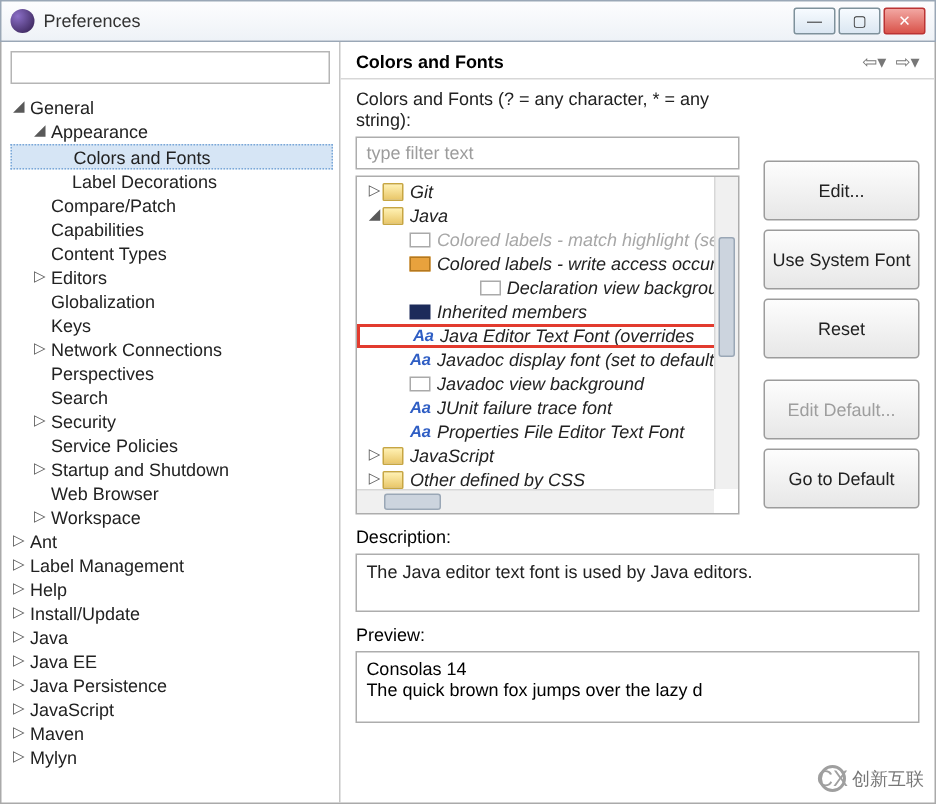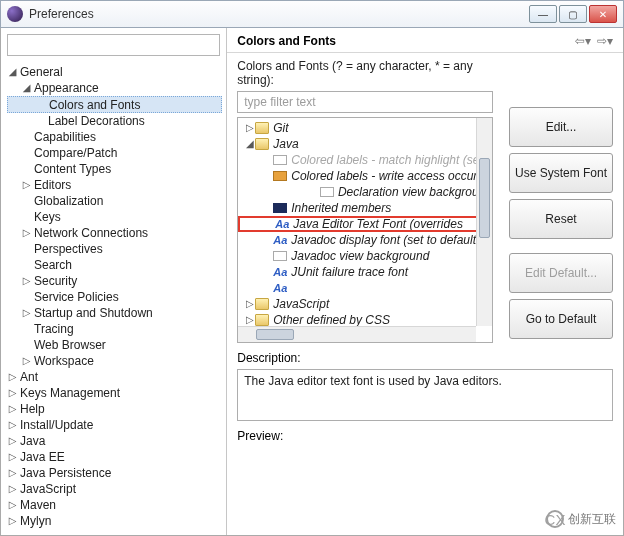--- a/index.html
+++ b/index.html
@@ -48,21 +48,21 @@
 .vscroll { position:absolute; right:0; top:0; width:16px; bottom:16px; background:#f0f0f0; border-left:1px solid #d7d7d7;}
 .vthumb { position:absolute; left:2px; right:2px; top:40px; height:80px; background:#ccd4de; border:1px solid #9aa7b6; border-radius:2px;}
 .hscroll { position:absolute; left:0; right:16px; bottom:0; height:16px; background:#f0f0f0; border-top:1px solid #d7d7d7;}
 .hthumb { position:absolute; top:2px; bottom:2px; left:18px; width:38px; background:#ccd4de; border:1px solid #9aa7b6; border-radius:2px;}
 
 .btncol { width:104px; display:flex; flex-direction:column; gap:6px; padding-top:48px;}
 .btn { height:40px; border:1px solid #9c9c9c; background:linear-gradient(#fdfdfd,#e7e7e7); border-radius:3px; display:flex; align-items:center; justify-content:center; color:#222; }
 .btn.dis { color:#9e9e9e; }
 
 .descblk { padding: 8px 10px 0 10px; }
-.descbox { border:1px solid #adadad; background:#fff; padding:4px 6px; height:52px; overflow:hidden; color:#222; margin-top:4px;}
+.descbox { border:1px solid #adadad; background:#fff; padding:4px 6px; height:39px; overflow:hidden; color:#222; margin-top:4px;}
 
 .prevblk { padding: 8px 10px 0 10px; }
 .prevbox { border:1px solid #adadad; background:#fff; padding:4px 6px; height:48px; overflow:hidden; font-family: Consolas, "Courier New", monospace; font-size:14px; white-space:nowrap; margin-top:4px;}
 
 .watermark { position:absolute; right:8px; bottom:8px; display:flex; align-items:center; gap:4px; opacity:.8; font-size:12px; color:#555;}
 .wmicon { width:18px; height:18px; border-radius:50%; border:2px solid #888; display:flex; align-items:center; justify-content:center; font-size:15px; color:#888;}
 </style>
 </head>
 <body>
 
@@ -92,28 +92,28 @@
         <div class="trow ind2 sel">
           <span class="tw"></span>
           <span class="tlabel">Colors and Fonts</span>
         </div>
         <div class="trow ind2">
           <span class="tw"></span>
           <span class="tlabel">Label Decorations</span>
         </div>
         <div class="trow ind1">
           <span class="tw"></span>
+          <span class="tlabel">Compare/Patch</span>
+        </div>
+        <div class="trow ind1">
+          <span class="tw"></span>
           <span class="tlabel">Capabilities</span>
         </div>
         <div class="trow ind1">
           <span class="tw"></span>
-          <span class="tlabel">Compare/Patch</span>
-        </div>
-        <div class="trow ind1">
-          <span class="tw"></span>
           <span class="tlabel">Content Types</span>
         </div>
         <div class="trow ind1">
           <span class="tw">▷</span>
           <span class="tlabel">Editors</span>
         </div>
         <div class="trow ind1">
           <span class="tw"></span>
           <span class="tlabel">Globalization</span>
         </div>
@@ -140,37 +140,33 @@
         <div class="trow ind1">
           <span class="tw"></span>
           <span class="tlabel">Service Policies</span>
         </div>
         <div class="trow ind1">
           <span class="tw">▷</span>
           <span class="tlabel">Startup and Shutdown</span>
         </div>
         <div class="trow ind1">
           <span class="tw"></span>
-          <span class="tlabel">Tracing</span>
-        </div>
-        <div class="trow ind1">
-          <span class="tw"></span>
           <span class="tlabel">Web Browser</span>
         </div>
         <div class="trow ind1">
           <span class="tw">▷</span>
           <span class="tlabel">Workspace</span>
         </div>
         <div class="trow ind0">
           <span class="tw">▷</span>
           <span class="tlabel">Ant</span>
         </div>
         <div class="trow ind0">
           <span class="tw">▷</span>
-          <span class="tlabel">Keys Management</span>
+          <span class="tlabel">Label Management</span>
         </div>
         <div class="trow ind0">
           <span class="tw">▷</span>
           <span class="tlabel">Help</span>
         </div>
         <div class="trow ind0">
           <span class="tw">▷</span>
           <span class="tlabel">Install/Update</span>
         </div>
         <div class="trow ind0">
@@ -262,20 +258,21 @@
                 <span class="ctxt">Javadoc view background</span>
               </div>
               <div class="crow" style="padding-left: 24px;">
                 <span style="width: 11px; display: inline-block;"></span>
                 <span class="aa">Aa</span>
                 <span class="ctxt">JUnit failure trace font</span>
               </div>
               <div class="crow" style="padding-left: 24px;">
                 <span style="width: 11px; display: inline-block;"></span>
                 <span class="aa">Aa</span>
+                <span class="ctxt">Properties File Editor Text Font</span>
               </div>
               <div class="crow" style="padding-left: 6px;">
                 <span class="tw" style="width: 11px;">▷</span>
                 <span class="cfolder"></span>
                 <span class="ctxt">JavaScript</span>
               </div>
               <div class="crow" style="padding-left: 6px;">
                 <span class="tw" style="width: 11px;">▷</span>
                 <span class="cfolder"></span>
                 <span class="ctxt">Other defined by CSS</span>
@@ -312,20 +309,24 @@
 
     <div class="descblk">
       <div>Description:</div>
       <div class="descbox">
         <span>The Java editor text font is used by Java editors.</span>
       </div>
     </div>
 
     <div class="prevblk">
       <div>Preview:</div>
+      <div class="prevbox">
+        <div>Consolas 14</div>
+        <div>The quick brown fox jumps over the lazy d</div>
+      </div>
     </div>
   </div>
 </div>
 
 <div class="watermark">
   <div class="wmicon">CX</div>
   <span>创新互联</span>
 </div>
 
 </body></html>

